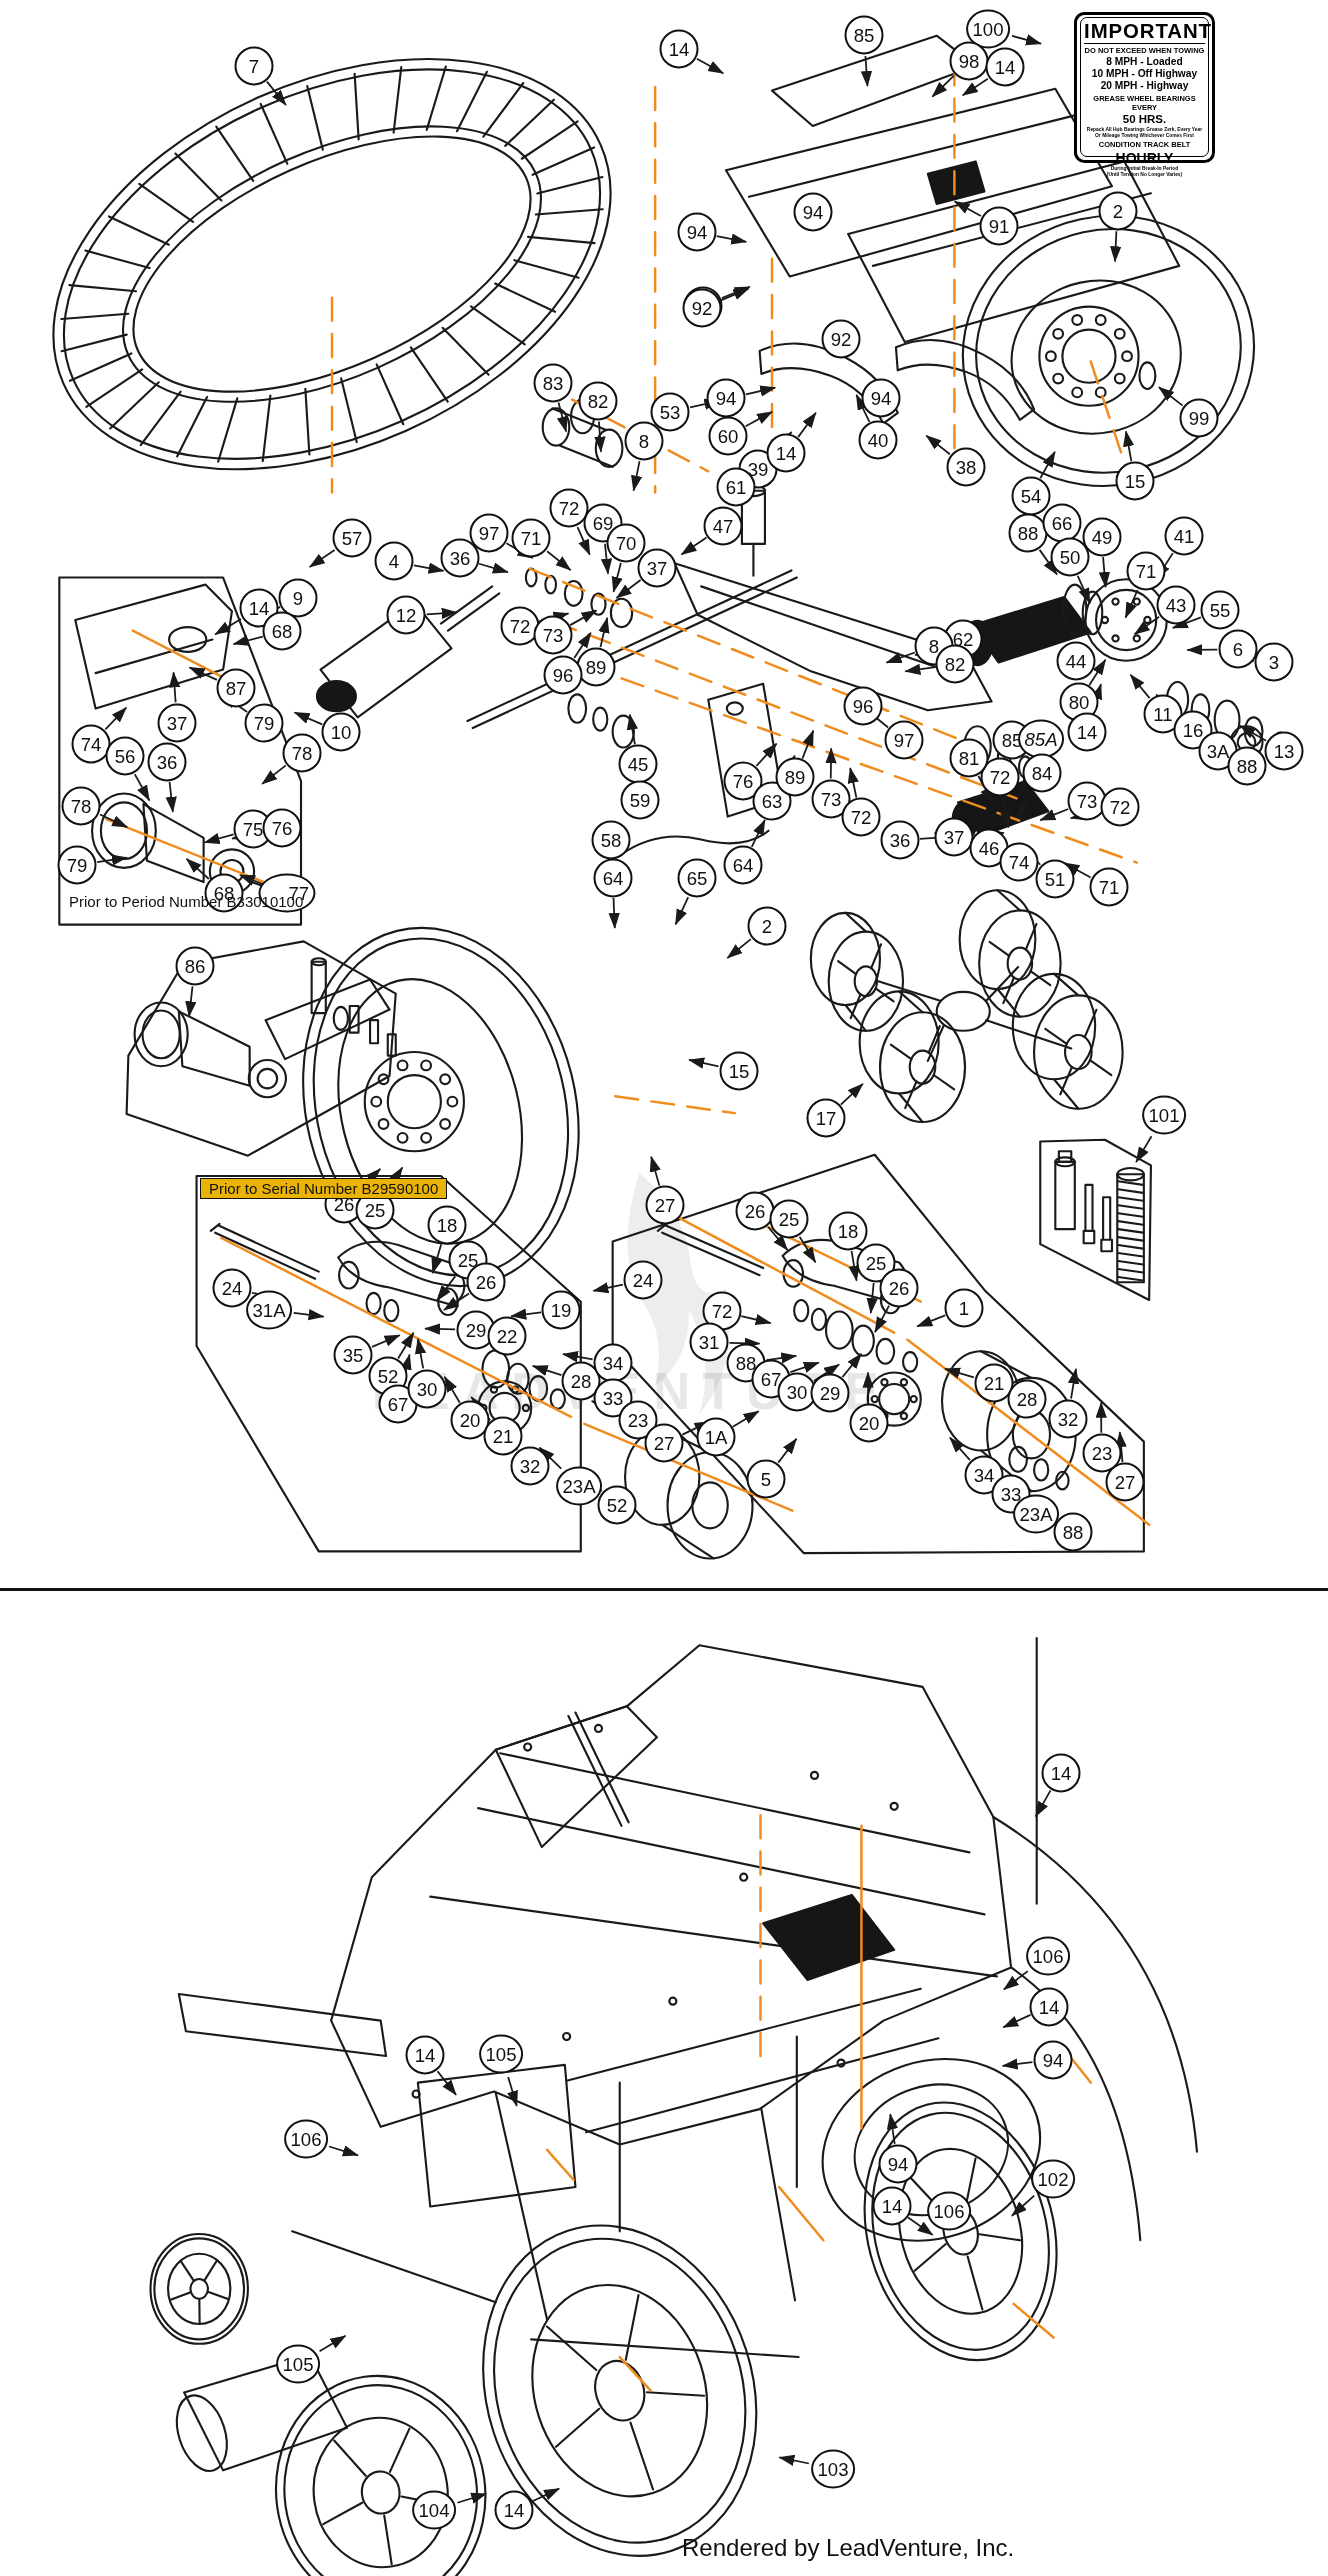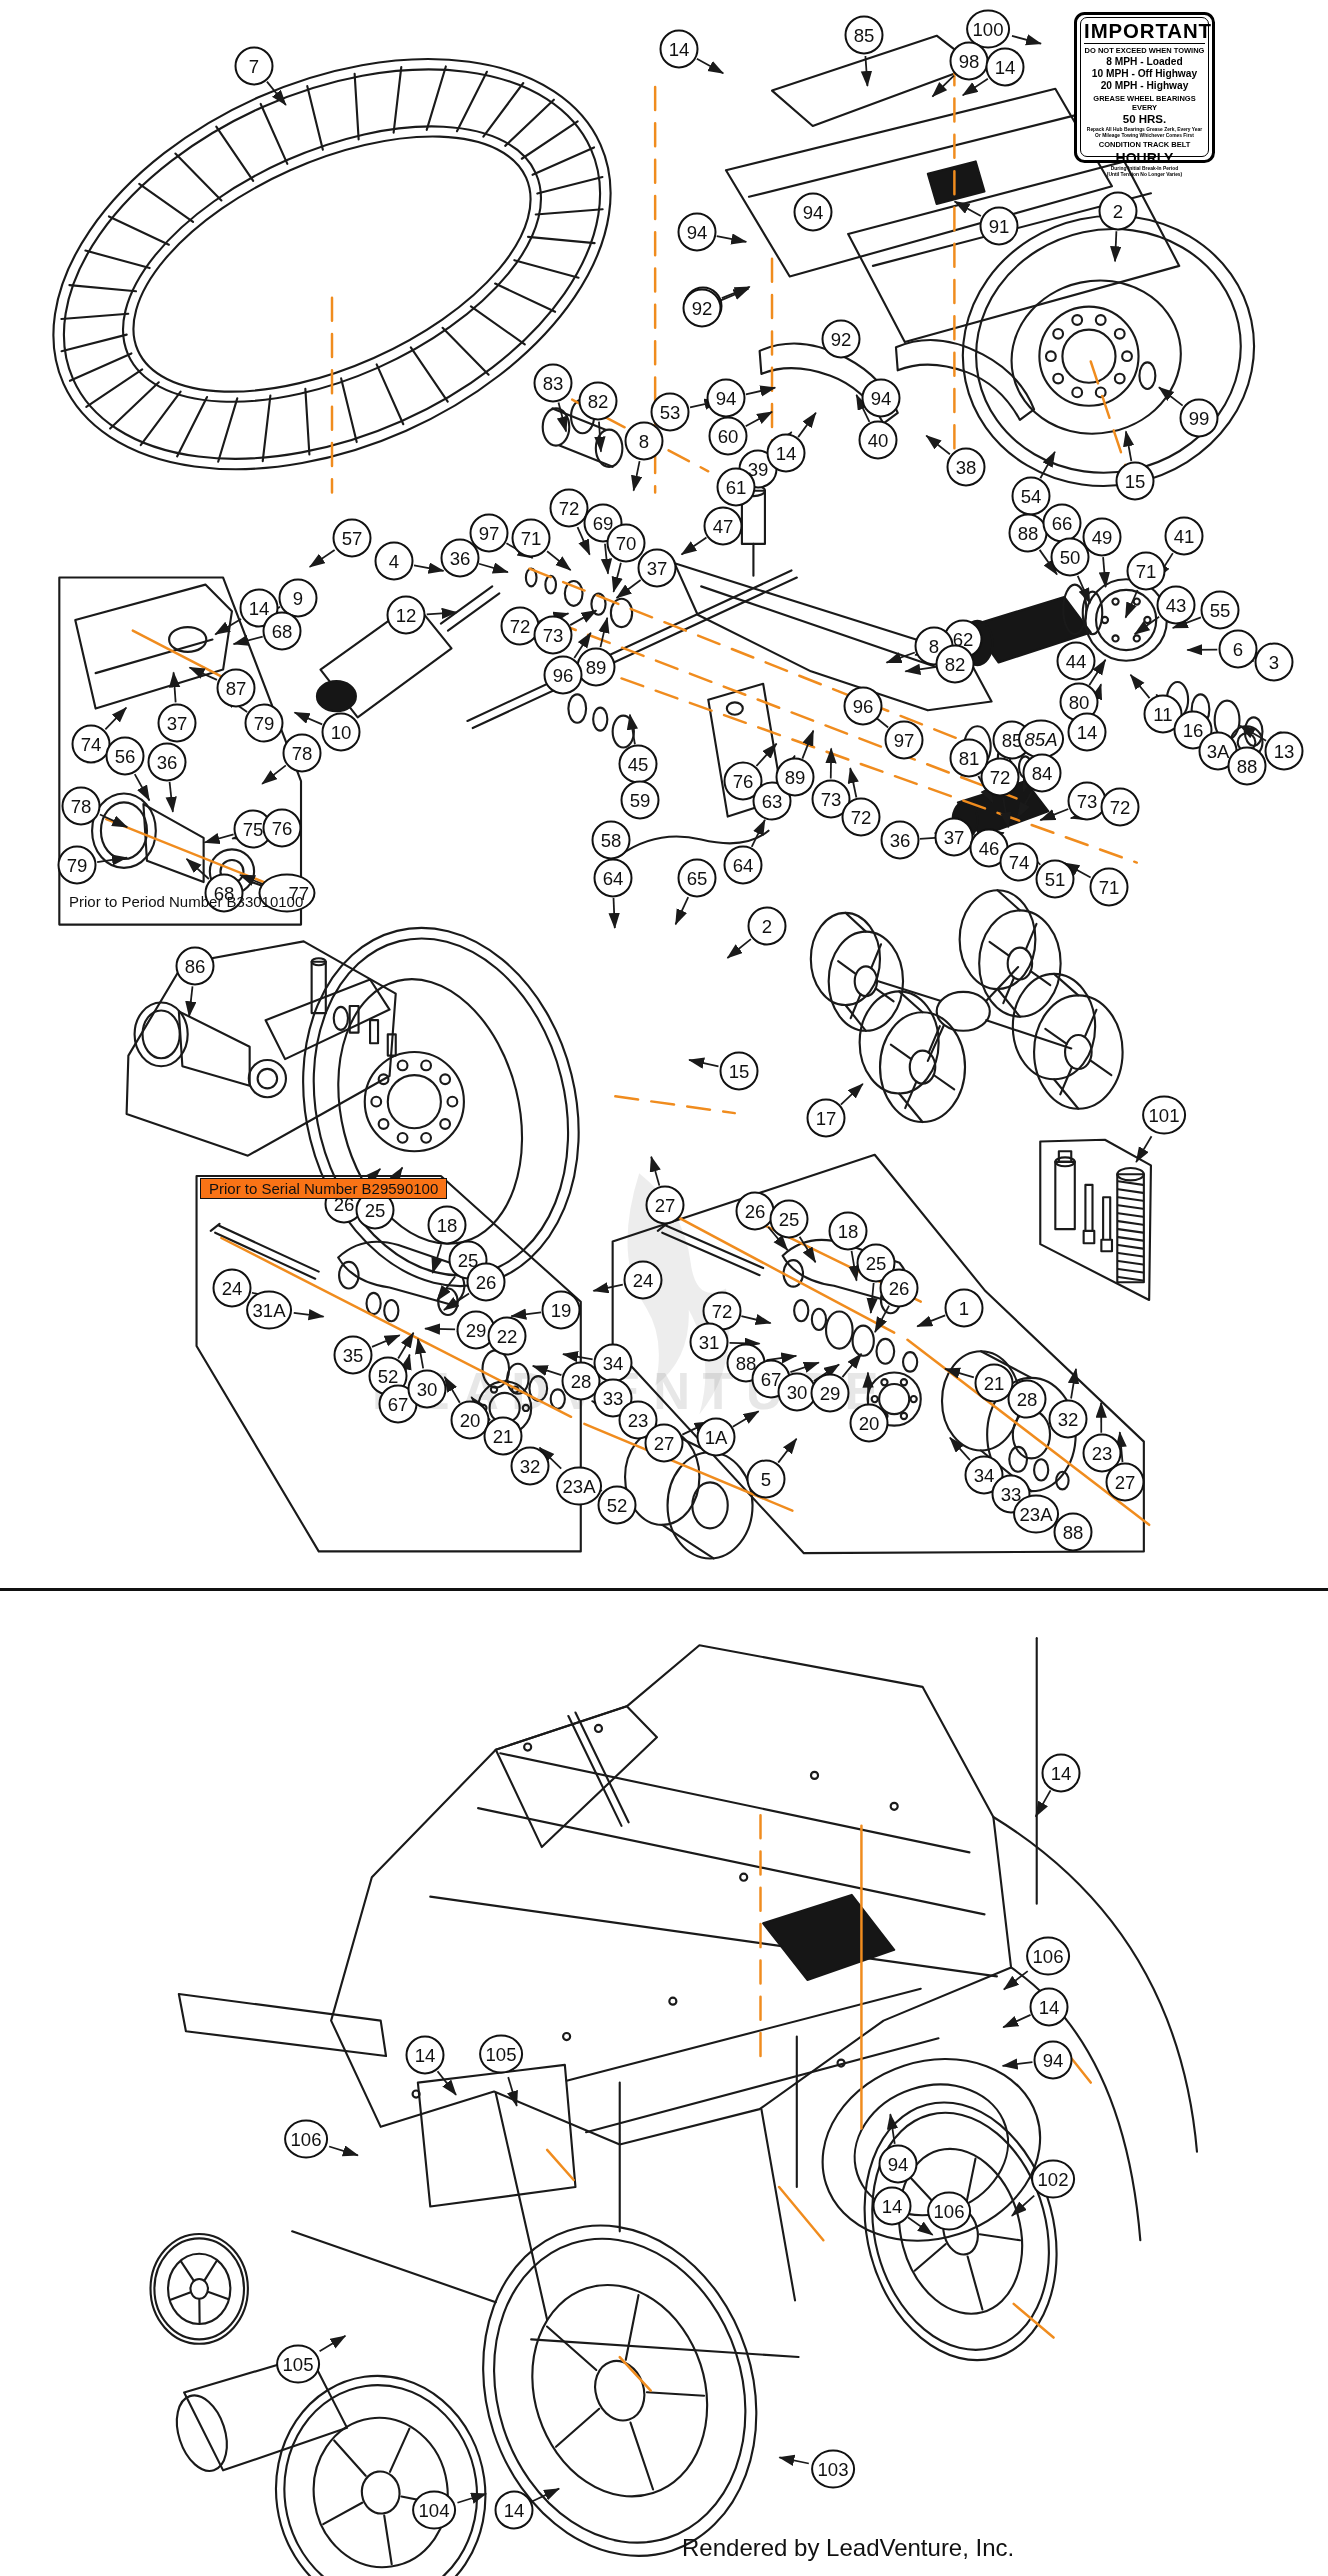--- a/index.html
+++ b/index.html
@@ -8,21 +8,21 @@
   #art{position:absolute;left:0;top:0;z-index:1;}
   #art .ln *{stroke:#1a1a1a;stroke-width:2.4;fill:none;stroke-linecap:round;stroke-linejoin:round;}
   #art .or *{stroke:#f08c1e;stroke-width:2.8;fill:none;stroke-linecap:round;}
   #art .or .dash{stroke-dasharray:26 15;}
   #art .ld{stroke:#1a1a1a;stroke-width:2;}
   .co{position:absolute;transform:translate(-50%,-50%);z-index:5;height:39px;min-width:39px;
       box-sizing:border-box;padding:0 4.4px;border:2.2px solid #111;border-radius:50%;
       background:#fff;display:flex;align-items:center;justify-content:center;
       font-size:18.6px;color:#111;white-space:nowrap;}
   .boxlabel{position:absolute;z-index:6;color:#111;white-space:nowrap;font-size:15px;}
-  .b29{border:1.8px solid #111;padding:0.9px 8px;background:#f97316;}
+  .b29{border:1.8px solid #111;padding:0.9px 8px;background:#eab308;}
   .divider{position:absolute;left:0;width:1328px;height:2.7px;background:#111;z-index:4;}
   .footer{position:absolute;z-index:6;font-size:24px;color:#111;white-space:nowrap;}
   .watermark{position:absolute;z-index:0;font-size:51px;font-weight:bold;letter-spacing:12.4px;
       color:rgba(70,70,70,0.13);white-space:nowrap;}
   .imp{position:absolute;z-index:6;box-sizing:border-box;border:3.1px solid #000;border-radius:10.6px;
       background:#fff;padding:2.7px;}
   .imp-in{border:1.3px solid #000;border-radius:7px;height:100%;box-sizing:border-box;
       display:flex;flex-direction:column;align-items:center;text-align:center;padding:1.8px 0.9px;}
   .imp-title{font-weight:bold;font-size:20.4px;letter-spacing:0.9px;border-bottom:1.3px solid #000;
       width:96%;line-height:1.15;}

